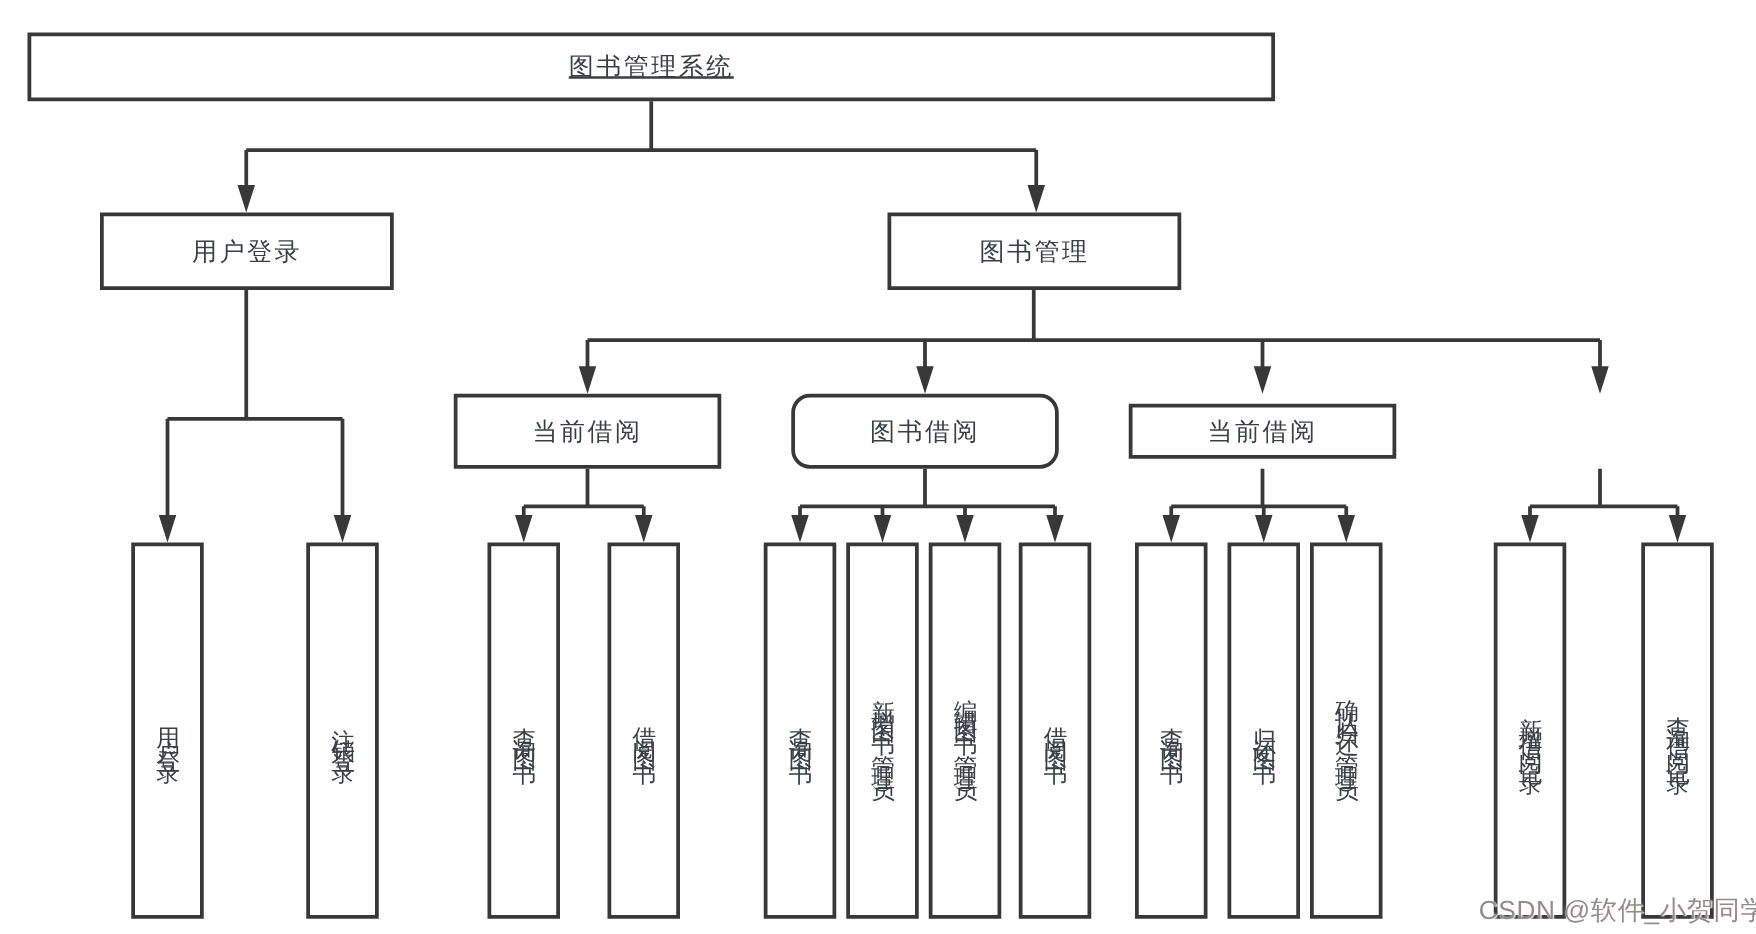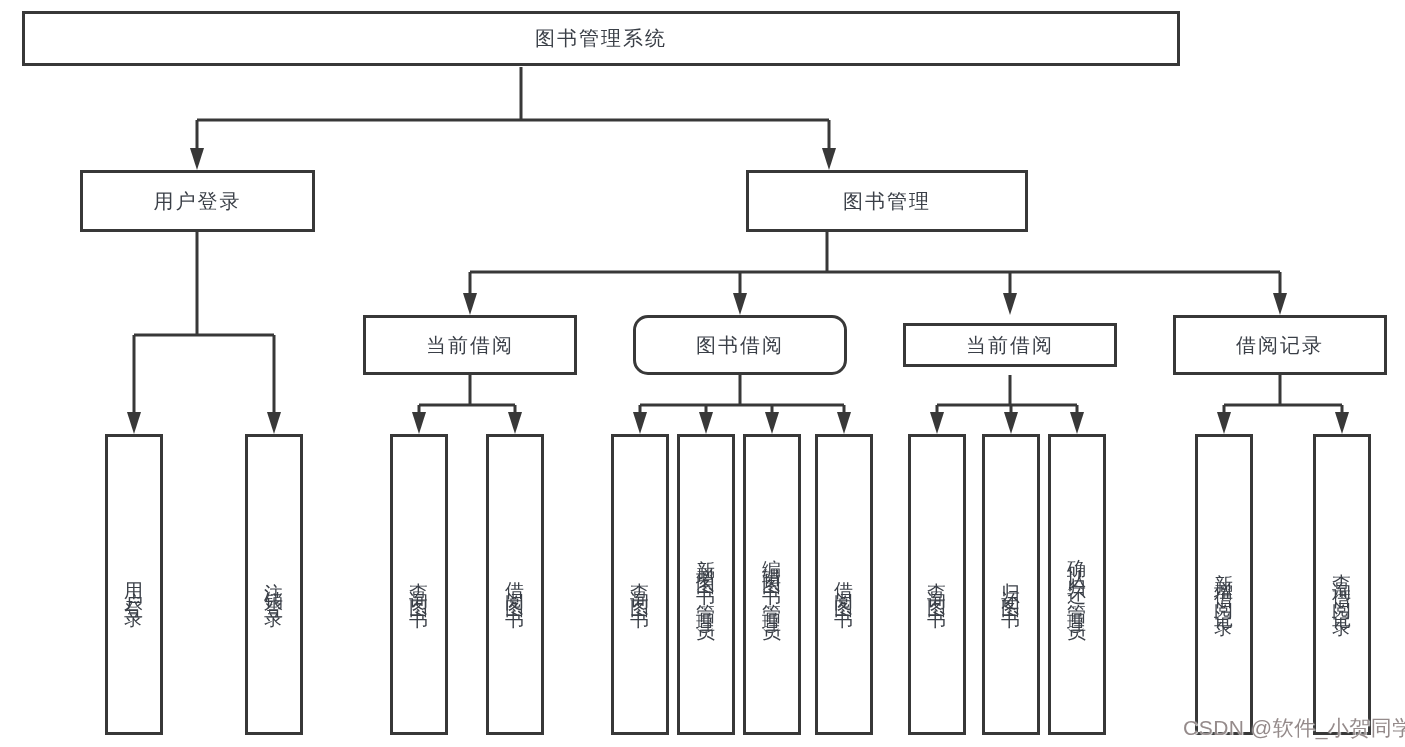--- a/index.html
+++ b/index.html
@@ -99,42 +99,39 @@
       <polygon points="765,412 779,412 772,434"></polygon>
       <polygon points="837,412 851,412 844,434"></polygon>
       <polygon points="930,412 944,412 937,434"></polygon>
       <polygon points="1004,412 1018,412 1011,434"></polygon>
       <polygon points="1070,412 1084,412 1077,434"></polygon>
       <polygon points="1217,412 1231,412 1224,434"></polygon>
       <polygon points="1335,412 1349,412 1342,434"></polygon>
     </g>
   </svg>
 
-  <div class="node h" style="left:22px; top:11px; width:1158px; height:55px;">
+  <div class="node h" style="left:22px; top:26px; width:998px; height:55px;text-decoration:underline;">
     <span>图书管理系统</span>
   </div>
 
   <div class="node h" style="left:80px; top:170px; width:235px; height:62px;">
     <span>用户登录</span>
   </div>
-  <div class="node h" style="left:710px; top:170px; width:282px; height:62px;margin-left:36px;">
+  <div class="node h" style="left:710px; top:170px; width:235px; height:62px;">
     <span>图书管理</span>
   </div>
 
   <div class="node h" style="left:363px; top:315px; width:214px; height:60px;">
     <span>当前借阅</span>
   </div>
   <div class="node h" style="left:633px; top:315px; width:214px; height:60px;border-radius:15px;">
     <span>图书借阅</span>
   </div>
   <div class="node h" style="left:903px; top:323px; width:214px; height:44px;">
     <span>当前借阅</span>
-  </div>
-  <div class="node h" style="left:1173px; top:315px; width:214px; height:60px;">
-    <span>借阅记录</span>
   </div>
 
   <div class="node v" style="left:105px; top:434px; width:58px; height:301px;">
     <span>用户登录</span>
   </div>
   <div class="node v" style="left:245px; top:434px; width:58px; height:301px;">
     <span>注销登录</span>
   </div>
 
   <div class="node v" style="left:390px; top:434px; width:58px; height:301px;">

